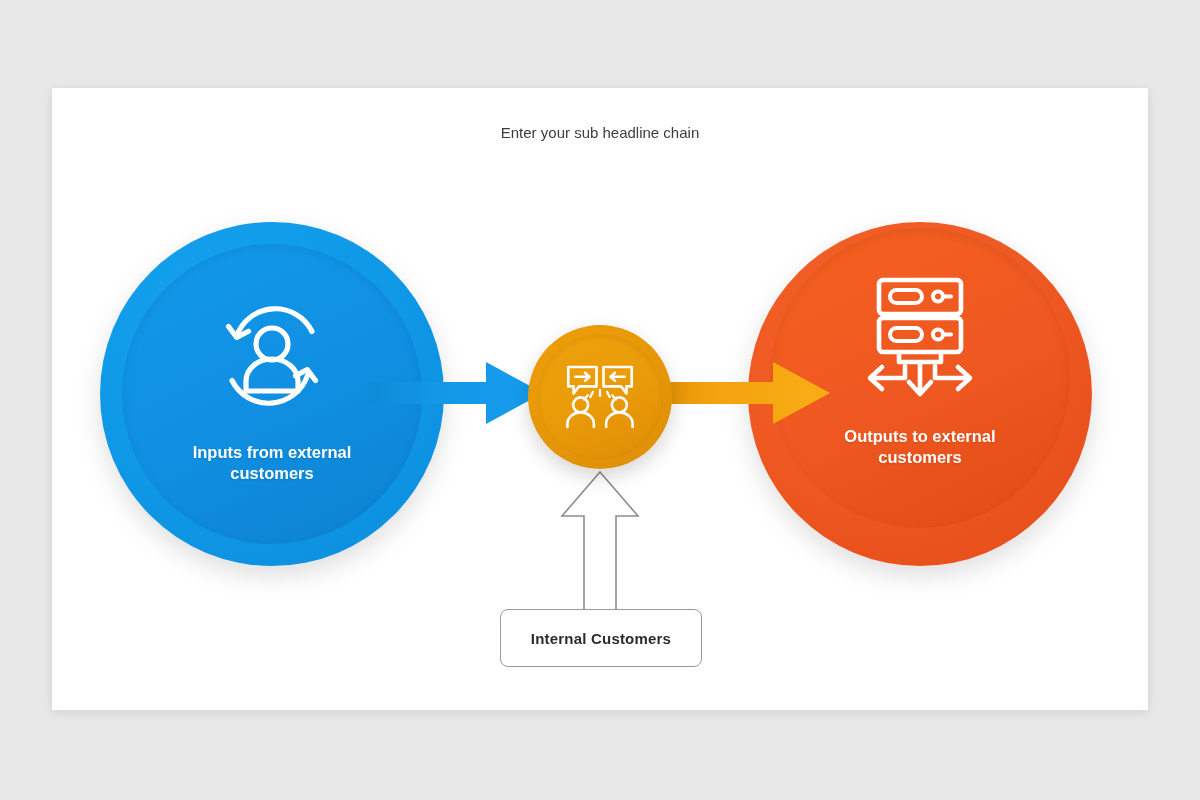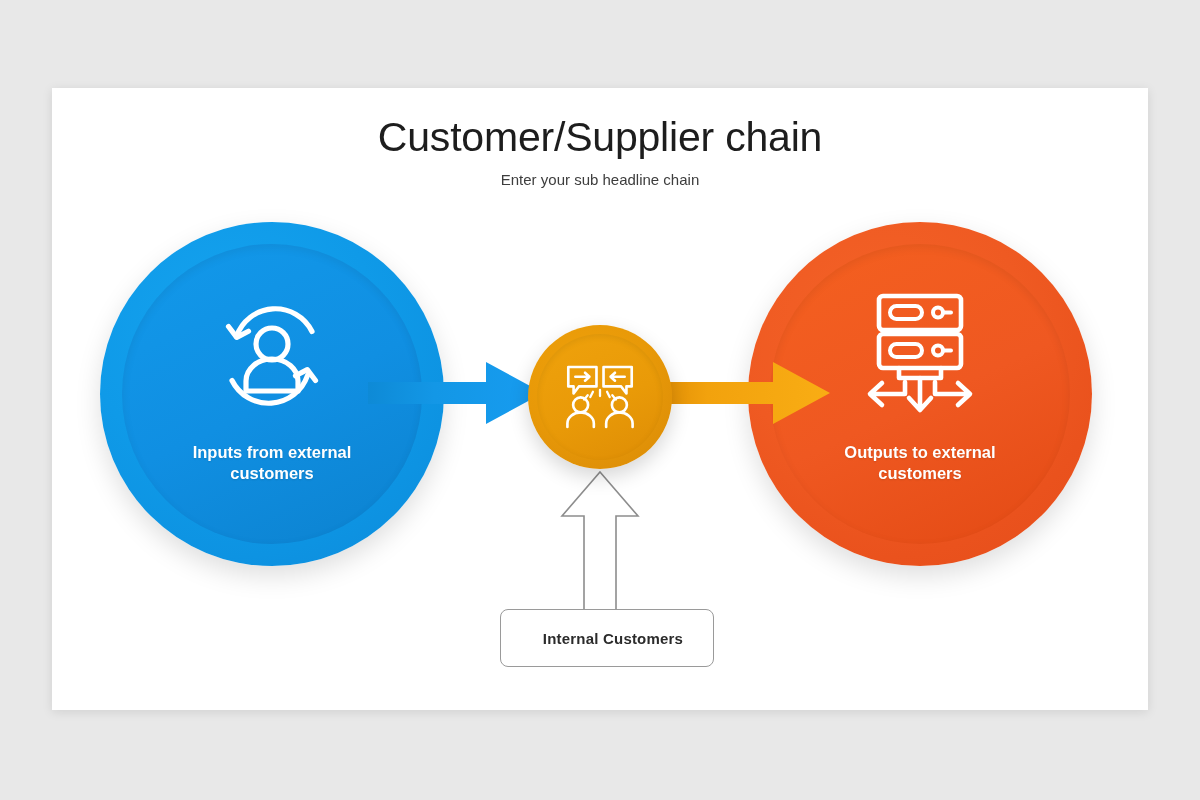--- a/index.html
+++ b/index.html
@@ -99,21 +99,21 @@
   
   #node-outputs {
     left: 748px;
     top: 222px;
     width: 344px;
     height: 344px;
     background: radial-gradient(circle at 38% 30%, #f46227 0%, #ef5a22 45%, #ea521d 72%, #e44d1a 100%);
   }
   #node-outputs .node-inner {
     left: 22px;
-    top: 22px;
+    top: 6px;
     width: 300px;
     height: 300px;
     background: linear-gradient(155deg, #f4601f 0%, #ef5821 52%, #e34a14 100%);
     box-shadow: inset 0 3px 10px rgba(0,0,0,0.07);
   }
 
   .node-icon {
     margin-top: 48px;
     width: 128px;
     height: 128px;
@@ -170,36 +170,34 @@
     top: 609px;
     width: 200px;
     height: 56px;
     border: 1px solid #9a9a9a;
     border-radius: 8px;
     background: #ffffff;
     display: flex;
     align-items: center;
     justify-content: center;
     z-index: 5;
-    padding-left: 12px;
   }
   #internal-box .box-label {
     font-size: 15px;
     font-weight: bold;
     color: #2b2b2b;
     letter-spacing: 0.2px;
   }
 </style>
 </head>
 <body>
 
 <div class="slide">
 
   <div class="headings">
-    <div class="title">Customer/Supplier chain</div>
     <div class="subtitle">Enter your sub headline chain</div>
   </div>
 
 </div>
 
 <div class="stage">
 
   <svg class="arrow-h" id="arrow-blue" viewBox="0 0 178 70">
     <defs>
       <linearGradient id="gradArrowBlue" x1="0" y1="0" x2="1" y2="0">

